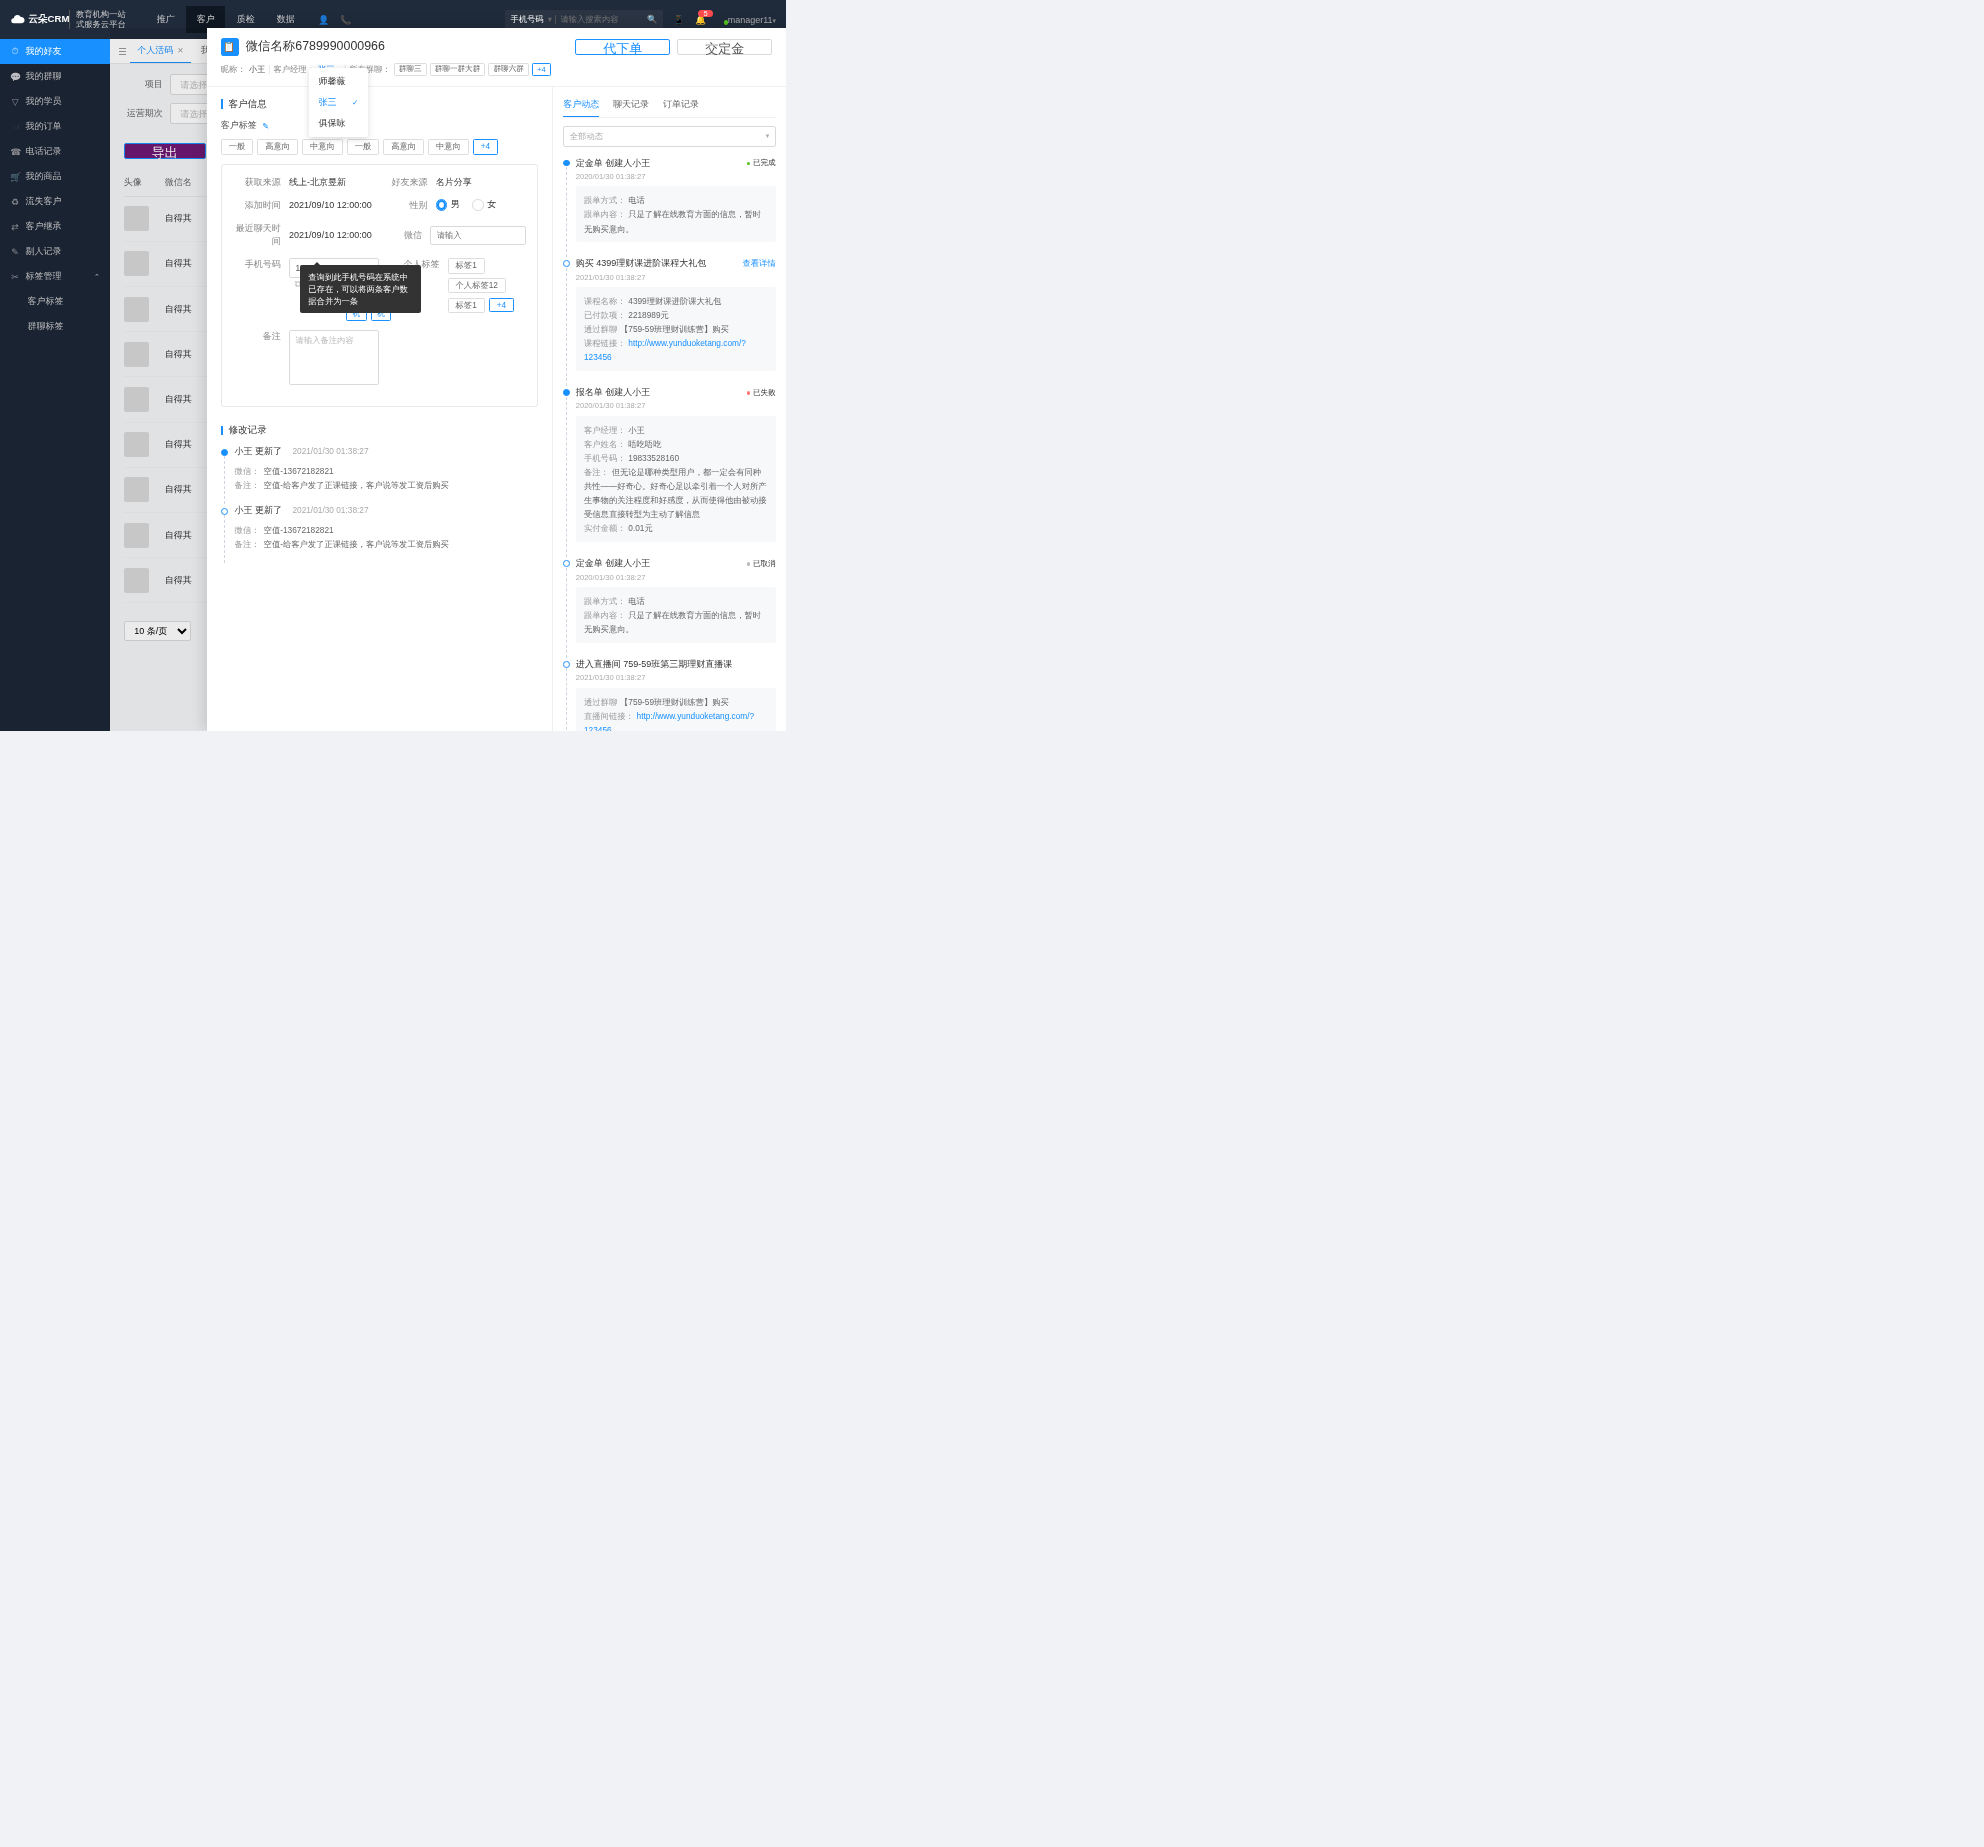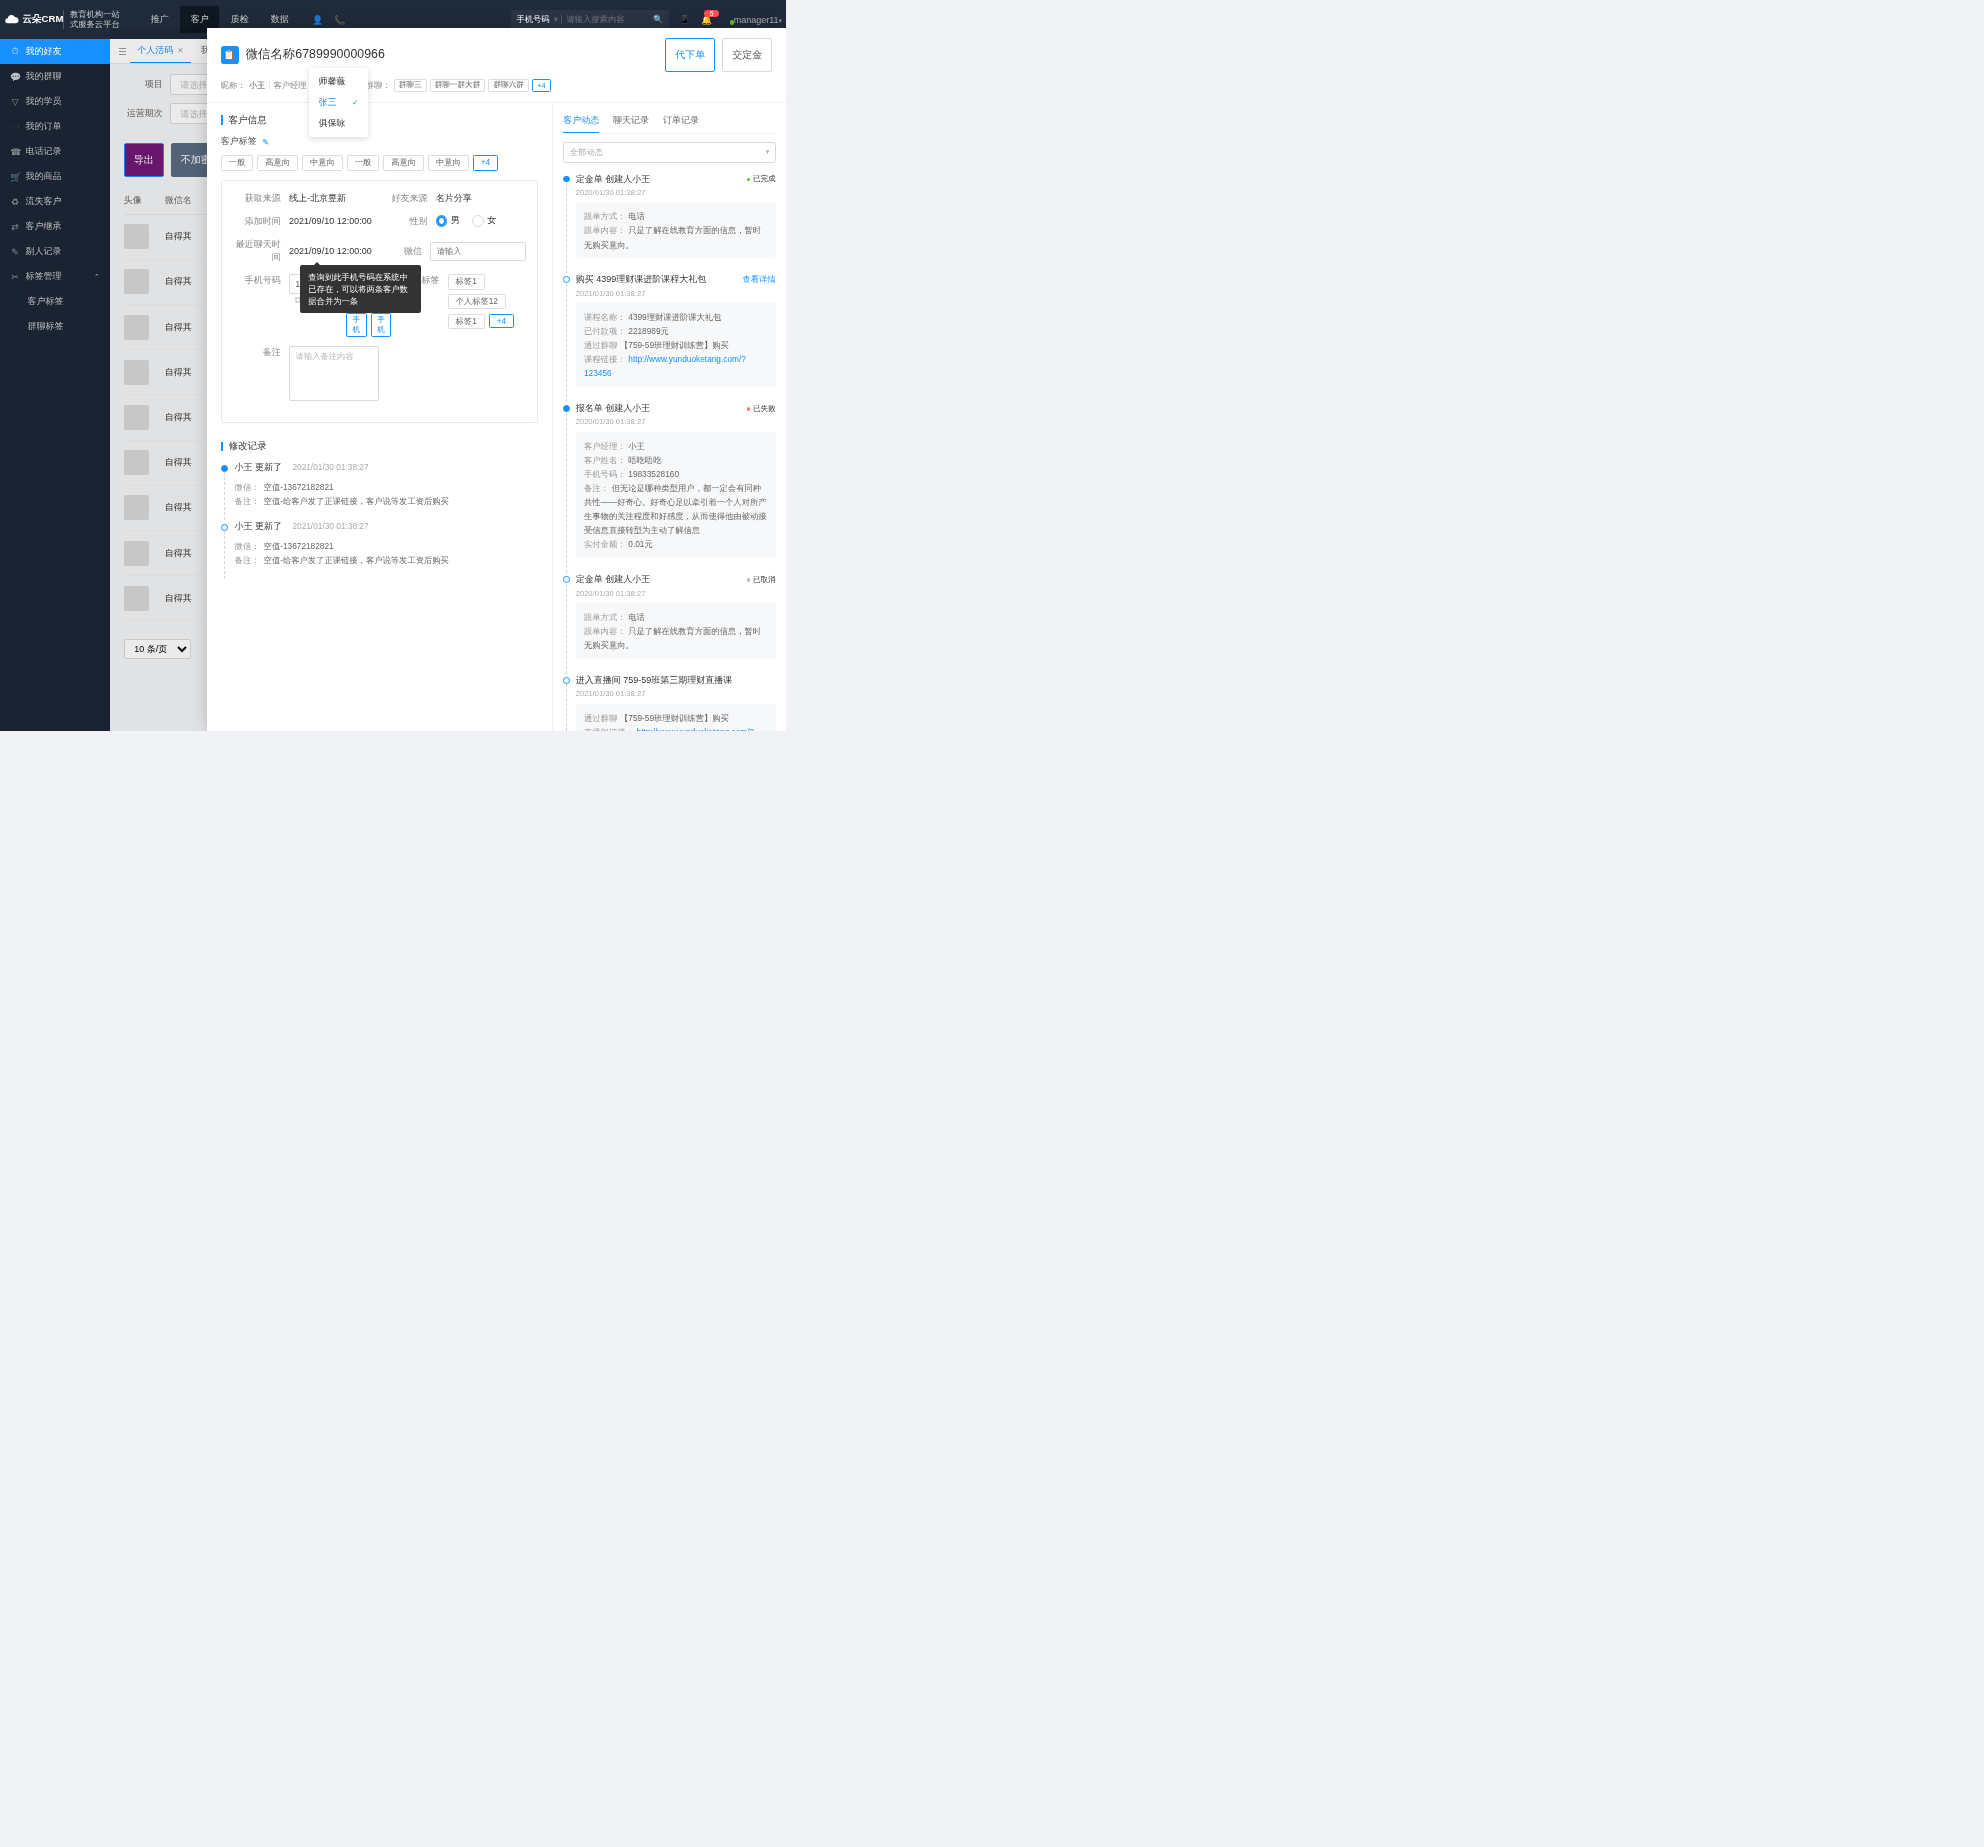--- a/index.html
+++ b/index.html
@@ -1,17 +1,17 @@
 <!DOCTYPE html>
 <html style="font-size:11px"><head>
 <meta charset="utf-8">
 <style>
 *{box-sizing:border-box;margin:0;padding:0;font-family:-apple-system,BlinkMacSystemFont,"PingFang SC","Microsoft YaHei",sans-serif}
 body{background:#f0f2f5;font-size:9.6px;color:#333;width:786px;height:731px;overflow:hidden;position:relative}
-.header{height:39px;background:#1f2a3a;display:flex;align-items:center;color:#fff;padding:0 4px;font-size:9px}
+.header{height:39px;background:#1f2a3a;display:flex;align-items:center;color:#fff;padding:0 10px;font-size:9px}
 .logo{display:flex;align-items:center;margin-right:20.7px}
 .logo svg{margin-right:3.4px}
 .logo-txt{font-size:8.3px;border-left:0.7px solid #555;padding-left:5.5px;line-height:1.1;color:#ccc}
 .navtabs{display:flex;gap:1.4px}
 .navtab{padding:0 10.3px;line-height:27.6px;cursor:pointer;color:#ccc}
 .navtab.active{background:#0f1722}
 .hicons{margin-left:13.8px;display:flex;gap:10.3px;align-items:center;color:#aaa}
 .searchbox{margin-left:auto;display:flex;align-items:center;background:#2a3442;border-radius:2.1px;height:19.3px;padding:0 5.5px;font-size:8.3px}
 .searchbox input{background:transparent;border:none;color:#aaa;width:83px;outline:none;font-size:8.3px}
 .ricons{display:flex;align-items:center;gap:10.3px;margin-left:10.3px;color:#aaa}
@@ -29,21 +29,21 @@
 .main{flex:1;background:#f5f6f8;position:relative;overflow:hidden}
 .tabbar{display:flex;align-items:center;background:#fff;border-bottom:0.7px solid #e8e8e8;padding:0 8.3px;height:25px;gap:3.4px}
 .tab{padding:0 6.9px;line-height:23.4px;border-bottom:1.4px solid transparent;font-size:9px;color:#666;cursor:pointer;position:relative}
 .tab.active{color:#1890ff;border-color:#1890ff}
 .tab .x{margin-left:4.1px;color:#999;font-size:7.6px}
 .filters{padding:10.3px 13.8px;font-size:9px}
 .filters .row{display:flex;align-items:center;gap:6.9px;margin-bottom:8.3px}
 .filters .lbl{width:39px;text-align:right;color:#666}
 .filters select{width:124px;height:20.7px;border:0.7px solid #d9d9d9;border-radius:2.1px;padding:0 5.5px;color:#bbb;font-size:9px;background:#fff}
 .actions{padding:0 13.8px;display:flex;gap:6.9px}
-.btn{height:34px;border:0.7px solid #d9d9d9;border-radius:2.1px;background:#fff;padding:0 9px;font-size:10px;cursor:pointer;color:#555}
+.btn{height:16px;border:0.7px solid #d9d9d9;border-radius:2.1px;background:#fff;padding:0 27px;font-size:13px;cursor:pointer;color:#555}
 .btn.primary{background:#701a75;border-color:#1890ff;color:#fff}
 .btn.ghost{border-color:#1890ff;color:#1890ff;background:#fff}
 .list{padding:10.3px 13.8px}
 .list-head{display:flex;color:#666;font-size:9px;padding:6.9px 0;border-bottom:0.7px solid #e8e8e8}
 .list-row{display:flex;align-items:center;padding:9.6px 0;border-bottom:0.7px solid #f0f0f0;font-size:9px}
 .col-a{width:41px}.col-b{width:55px}
 .av{width:25px;height:25px;border-radius:2.1px;background:#d8d8d8}
 .pager{padding:6.9px 13.8px}
 .pager select{height:20.7px;border:0.7px solid #d9d9d9;border-radius:2.1px;padding:0 5.5px;font-size:9px;background:#fff}
 .overlay{position:absolute;left:110px;top:27.6px;right:0;bottom:0;background:rgba(0,0,0,.08)}

